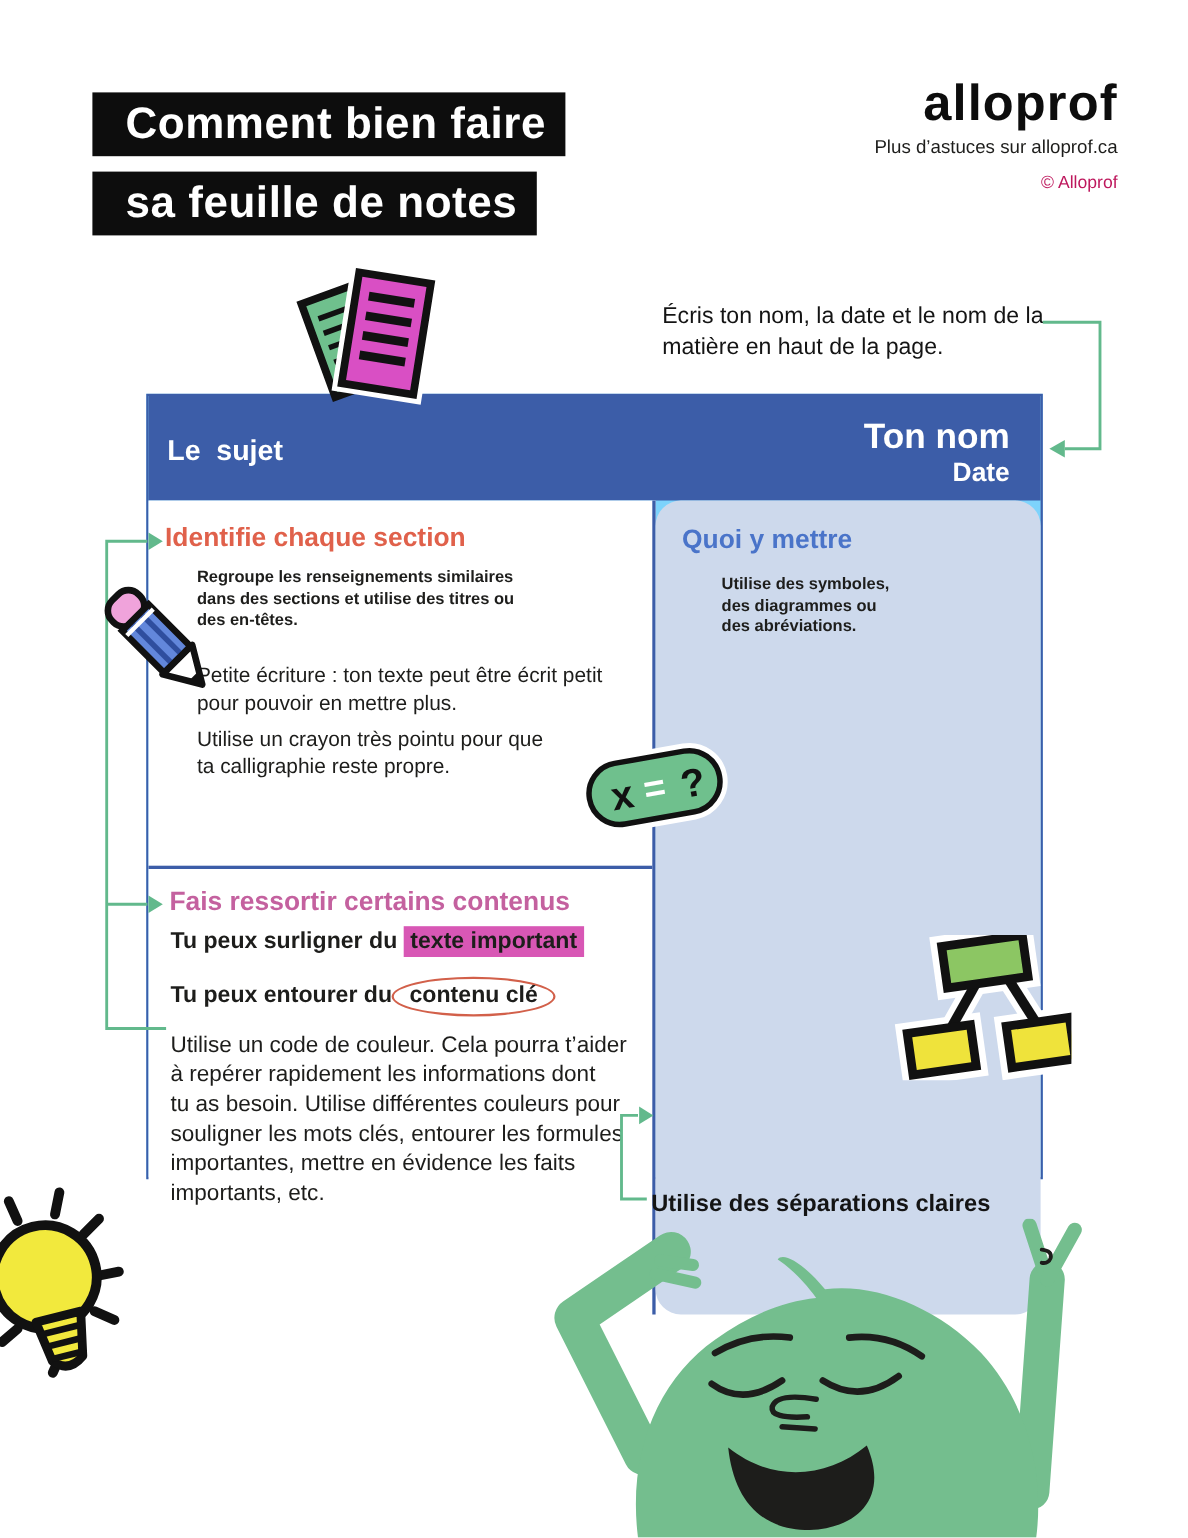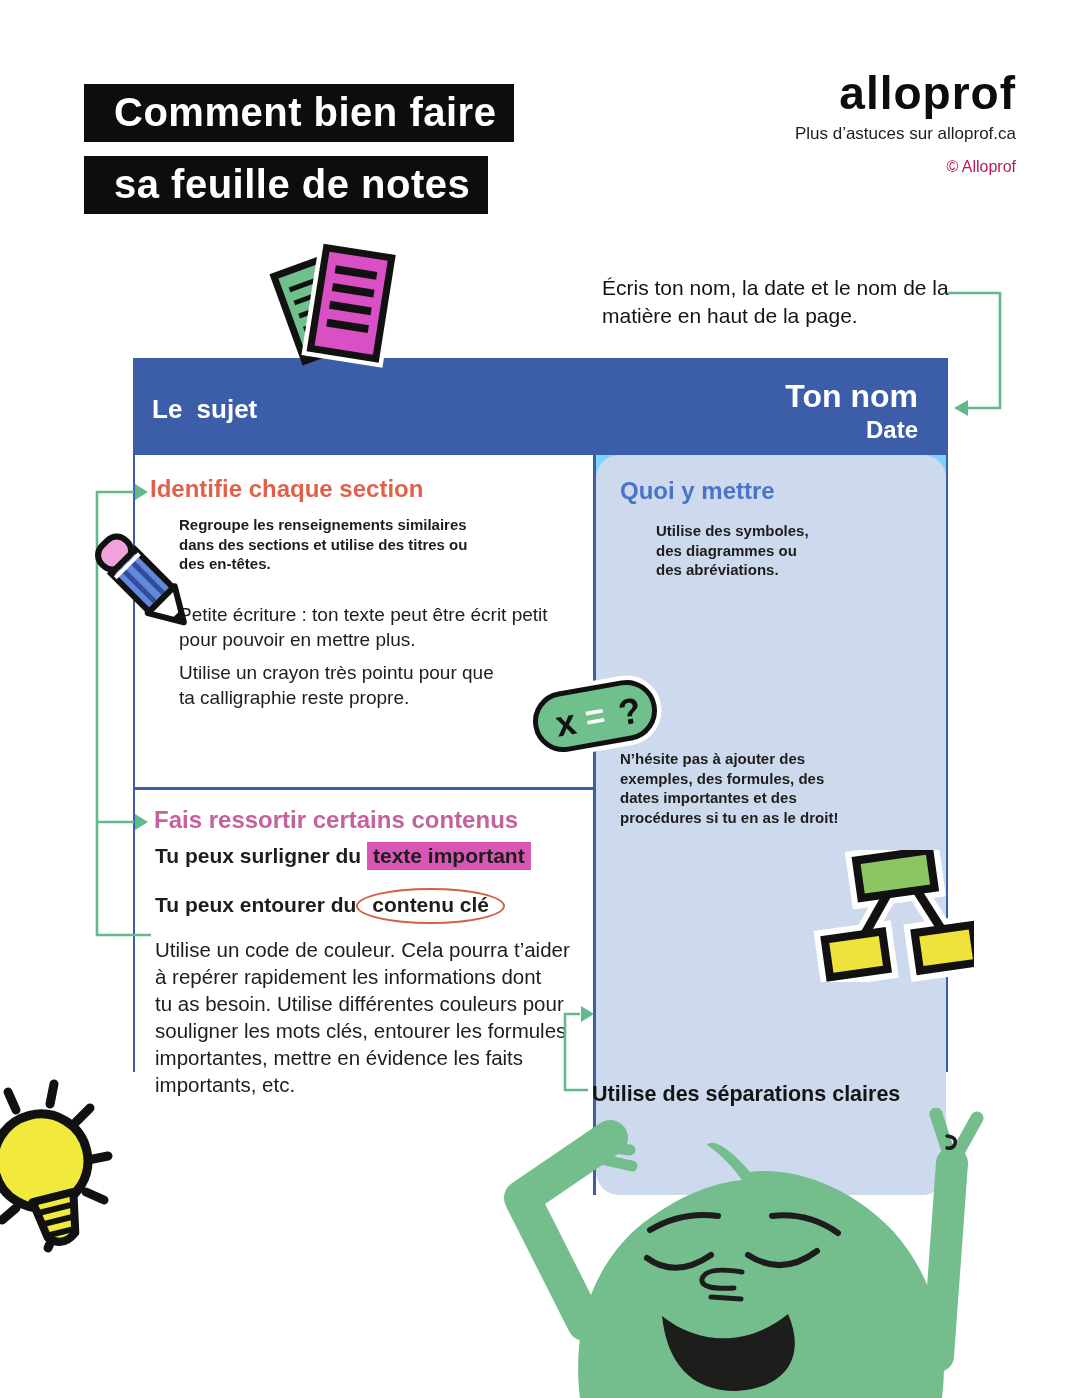--- a/index.html
+++ b/index.html
@@ -107,24 +107,20 @@
 souligner les mots clés, entourer les formules
 importantes, mettre en évidence les faits
 importants, etc.</div>
         </div>
       </div>
       <div class="col-right">
         <div class="sec-heading h-blue">Quoi y mettre</div>
         <div class="p-bold rp1">Utilise des symboles,
 des diagrammes ou
 des abréviations.</div>
-        <div class="p-bold rp2">N’hésite pas à ajouter des
-exemples, des formules, des
-dates importantes et des
-procédures si tu en as le droit!</div>
       </div>
     </div>
   </div>
 
   <div class="abs anno anno-bottom">Utilise des séparations claires</div>
 
   <svg class="abs overlay" width="1080" height="1398" viewBox="0 0 1080 1398">
     <g fill="none" stroke="#62B98C" stroke-width="2.6">
       <path d="M 948 293 H 1000 V 408 H 968"></path>
       <path d="M 134 492 H 97 V 935 H 151"></path>

